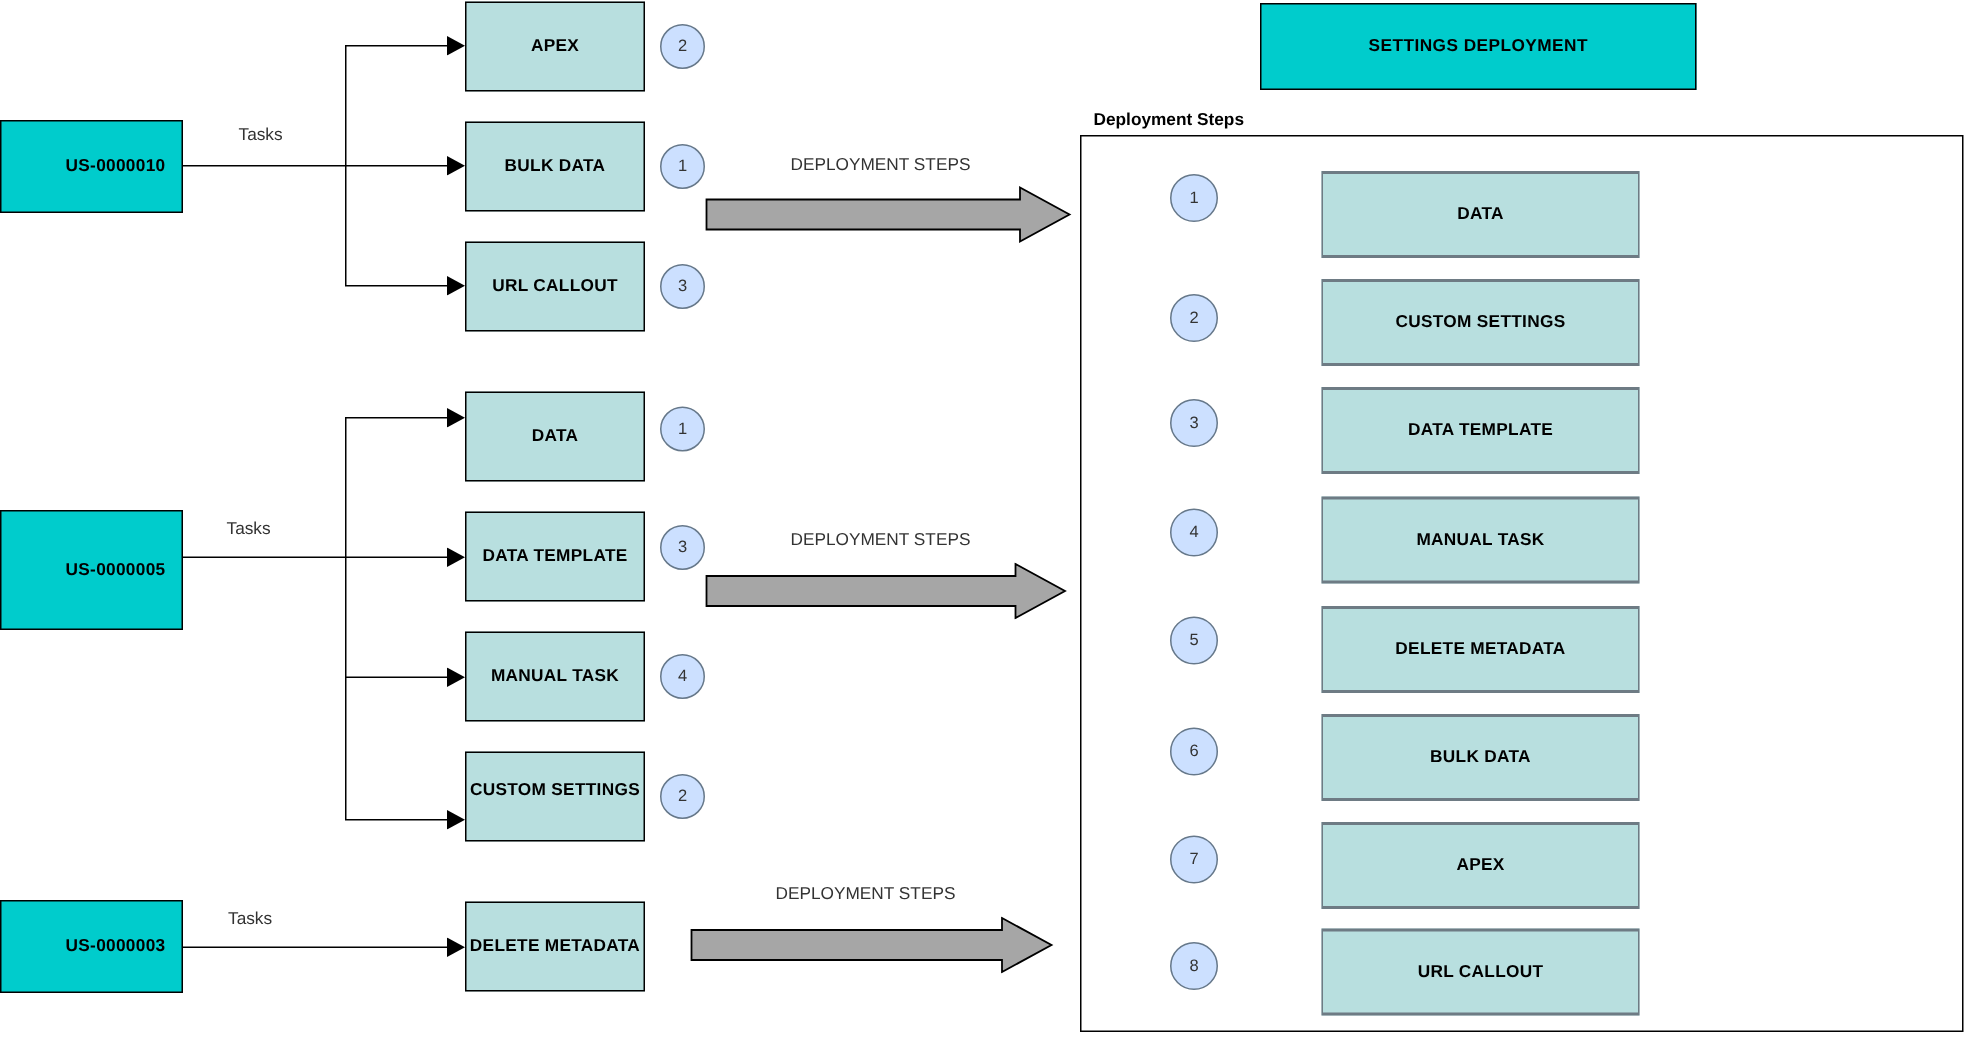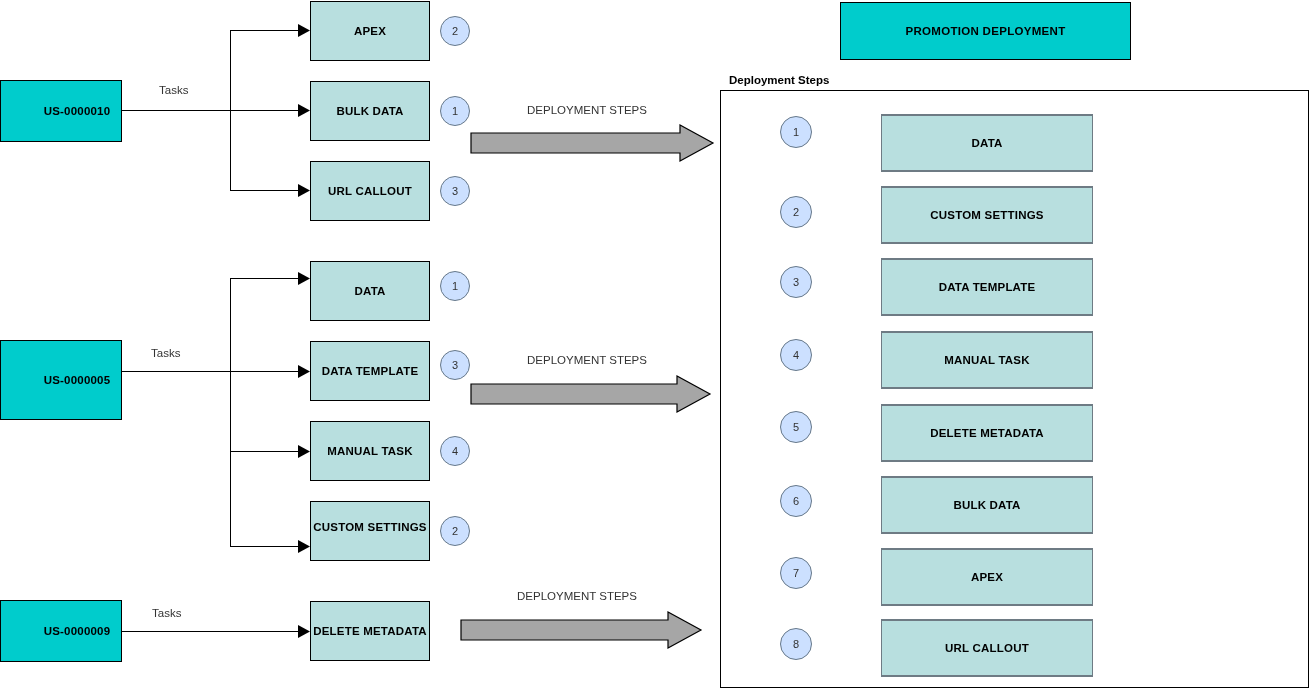--- a/index.html
+++ b/index.html
@@ -220,41 +220,41 @@
   <div class="abs badge" style="left:440px; top:516px; width:30px; height:30px;">
     <span>2</span>
   </div>
 
   <div class="abs label" style="left:527px; top:354px;">DEPLOYMENT STEPS</div>
   <svg class="abs" style="left:470px; top:375px;" width="242" height="38">
     <polygon points="1,9 207,9 207,1 240,19 207,37 207,29 1,29" fill="#A6A6A6" stroke="#000000" stroke-width="1.2" stroke-linejoin="miter"></polygon>
   </svg>
 
   <div class="abs us-box" style="left:0px; top:600px; width:122px; height:62px;">
-    <span>US-0000009</span>
+    <span>US-0000003</span>
   </div>
 
   <div class="abs label" style="left:152px; top:607px;">Tasks</div>
 
   <div class="abs hline" style="left:122px; top:631px; width:180px;"></div>
   <svg class="abs" style="left:298px; top:625px;" width="14" height="13">
       <polygon points="0,0 12,6.5 0,13" fill="#000"></polygon>
     </svg>
 
   <div class="abs task-box" style="left:310px; top:601px; width:120px; height:60px;">
     <span>DELETE METADATA</span>
   </div>
 
   <div class="abs label" style="left:517px; top:590px;">DEPLOYMENT STEPS</div>
   <svg class="abs" style="left:460px; top:611px;" width="243" height="38">
     <polygon points="1,9 208,9 208,1 241,19 208,37 208,29 1,29" fill="#A6A6A6" stroke="#000000" stroke-width="1.2" stroke-linejoin="miter"></polygon>
   </svg>
 
   <div class="abs promo-box" style="left:840px; top:2px; width:291px; height:58px;">
-    <span>PROMOTION DEPLOYMENT</span>
+    <span>SETTINGS DEPLOYMENT</span>
   </div>
 
   <div class="abs label-bold" style="left:729px; top:74px;">Deployment Steps</div>
 
   <div class="abs panel" style="left:720px; top:90px; width:589px; height:598px;">
 
     <div class="abs badge" style="left:59px; top:25px; width:32px; height:32px;">
       <span>1</span>
     </div>
     <div class="abs step-box" style="left:160px; top:23px; width:212px; height:58px;">

